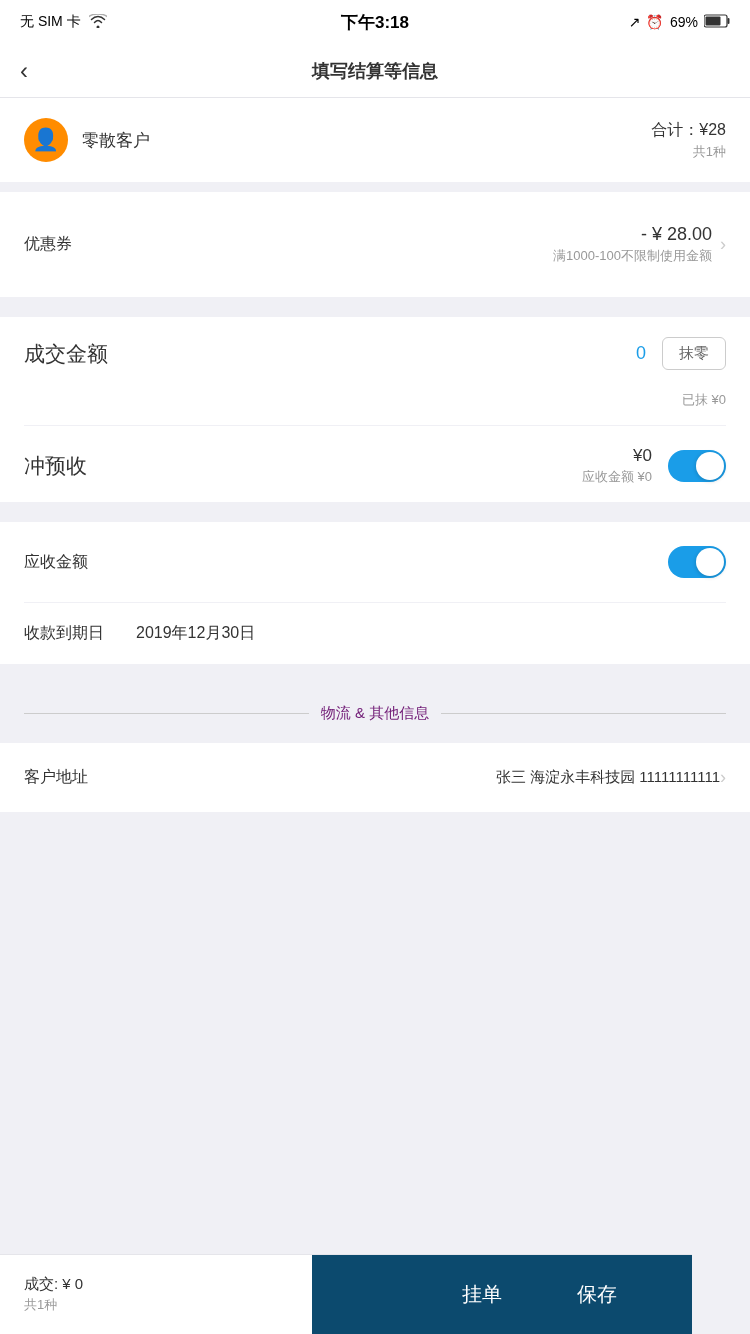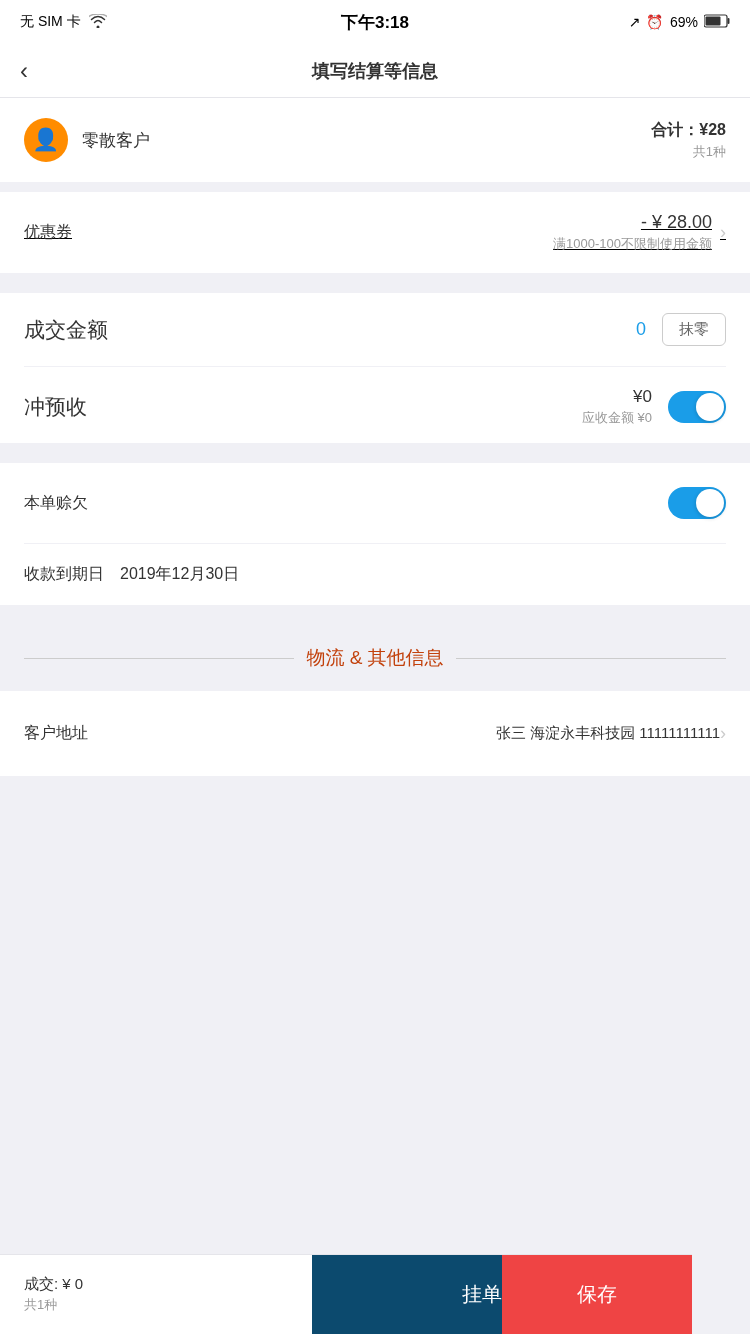--- a/index.html
+++ b/index.html
@@ -103,44 +103,43 @@
       font-size: 17px;
       color: #333;
       font-weight: 500;
     }
     .customer-right {
       text-align: right;
     }
     .customer-total {
       font-size: 16px;
       color: #333;
-      font-weight: 700;
+      font-weight: 400;
     }
     .customer-count {
       font-size: 13px;
       color: #999;
       margin-top: 2px;
     }
 
     
     .divider {
       height: 1px;
       background: #f0f0f5;
       margin: 0 24px;
     }
 
     
     .coupon-row {
       display: flex;
       align-items: center;
       justify-content: space-between;
-      padding: 20px 24px;
-      background: #fff;
-      cursor: pointer;
-      text-decoration: underline;
+      padding: 32px 24px;
+      background: #fff;
+      cursor: pointer;
     }
     .coupon-label {
       font-size: 16px;
       color: #333;
     }
     .coupon-right {
       display: flex;
       align-items: center;
       gap: 8px;
     }
@@ -269,20 +268,21 @@
       font-size: 16px;
       color: #333;
     }
 
     
     .duedate-row {
       display: flex;
       align-items: center;
       padding: 20px 24px;
       background: #fff;
+      gap: 16px;
     }
     .duedate-label {
       font-size: 16px;
       color: #333;
       margin-right: 16px;
     }
     .duedate-value {
       font-size: 16px;
       color: #333;
     }
@@ -295,30 +295,30 @@
       padding: 20px 24px;
       background: #f0f0f5;
       gap: 12px;
     }
     .logistics-line {
       flex: 1;
       height: 1px;
       background: #ccc;
     }
     .logistics-text {
-      font-size: 19px;
-      color: #c2410c;
+      font-size: 15px;
+      color: #701a75;
     }
 
     
     .address-row {
       display: flex;
       align-items: center;
       justify-content: space-between;
-      padding: 32px 24px;
+      padding: 24px 24px;
       background: #fff;
       cursor: pointer;
     }
     .address-label {
       font-size: 16px;
       color: #333;
       white-space: nowrap;
       margin-right: 20px;
     }
     .address-value {
@@ -359,21 +359,21 @@
       height: 80px;
       background: #0c4a6e;
       display: flex;
       align-items: center;
       justify-content: flex-end;
       cursor: pointer;
     }
     .bottom-btn-save {
       width: 190px;
       height: 80px;
-      background: #ef4444;
+      background: #0c4a6e;
       display: flex;
       align-items: center;
       justify-content: center;
       cursor: pointer;
     }
     .bottom-btn-text {
       font-size: 20px;
       color: #fff;
       font-weight: 500;
     }
@@ -444,20 +444,23 @@
 <div class="section-sep"></div>
 
 <div class="section">
   <div class="form-row">
     <span class="form-label">成交金额</span>
     <div class="form-right">
       <span class="amount-value">0</span>
       <button class="round-zero-btn">抹零</button>
     </div>
   </div>
+  <div class="form-subrow">
+    <span class="form-sub-text">已抹  ¥0</span>
+  </div>
 
   <div class="divider"></div>
 
   <div class="precharge-row">
     <span class="form-label">冲预收</span>
     <div class="precharge-right">
       <div class="precharge-amounts">
         <div class="precharge-amount">¥0</div>
         <div class="precharge-sub">应收金额 ¥0</div>
       </div>
@@ -465,21 +468,21 @@
         <div class="toggle-knob"></div>
       </div>
     </div>
   </div>
 </div>
 
 <div class="section-sep"></div>
 
 <div class="section">
   <div class="debt-row">
-    <span class="debt-label">本单赊欠</span>
+    <span class="debt-label">应收金额</span>
     <div class="toggle">
       <div class="toggle-knob"></div>
     </div>
   </div>
 
   <div class="divider"></div>
 
   <div class="duedate-row">
     <span class="duedate-label">收款到期日</span>
     <span class="duedate-value">2019年12月30日</span>

